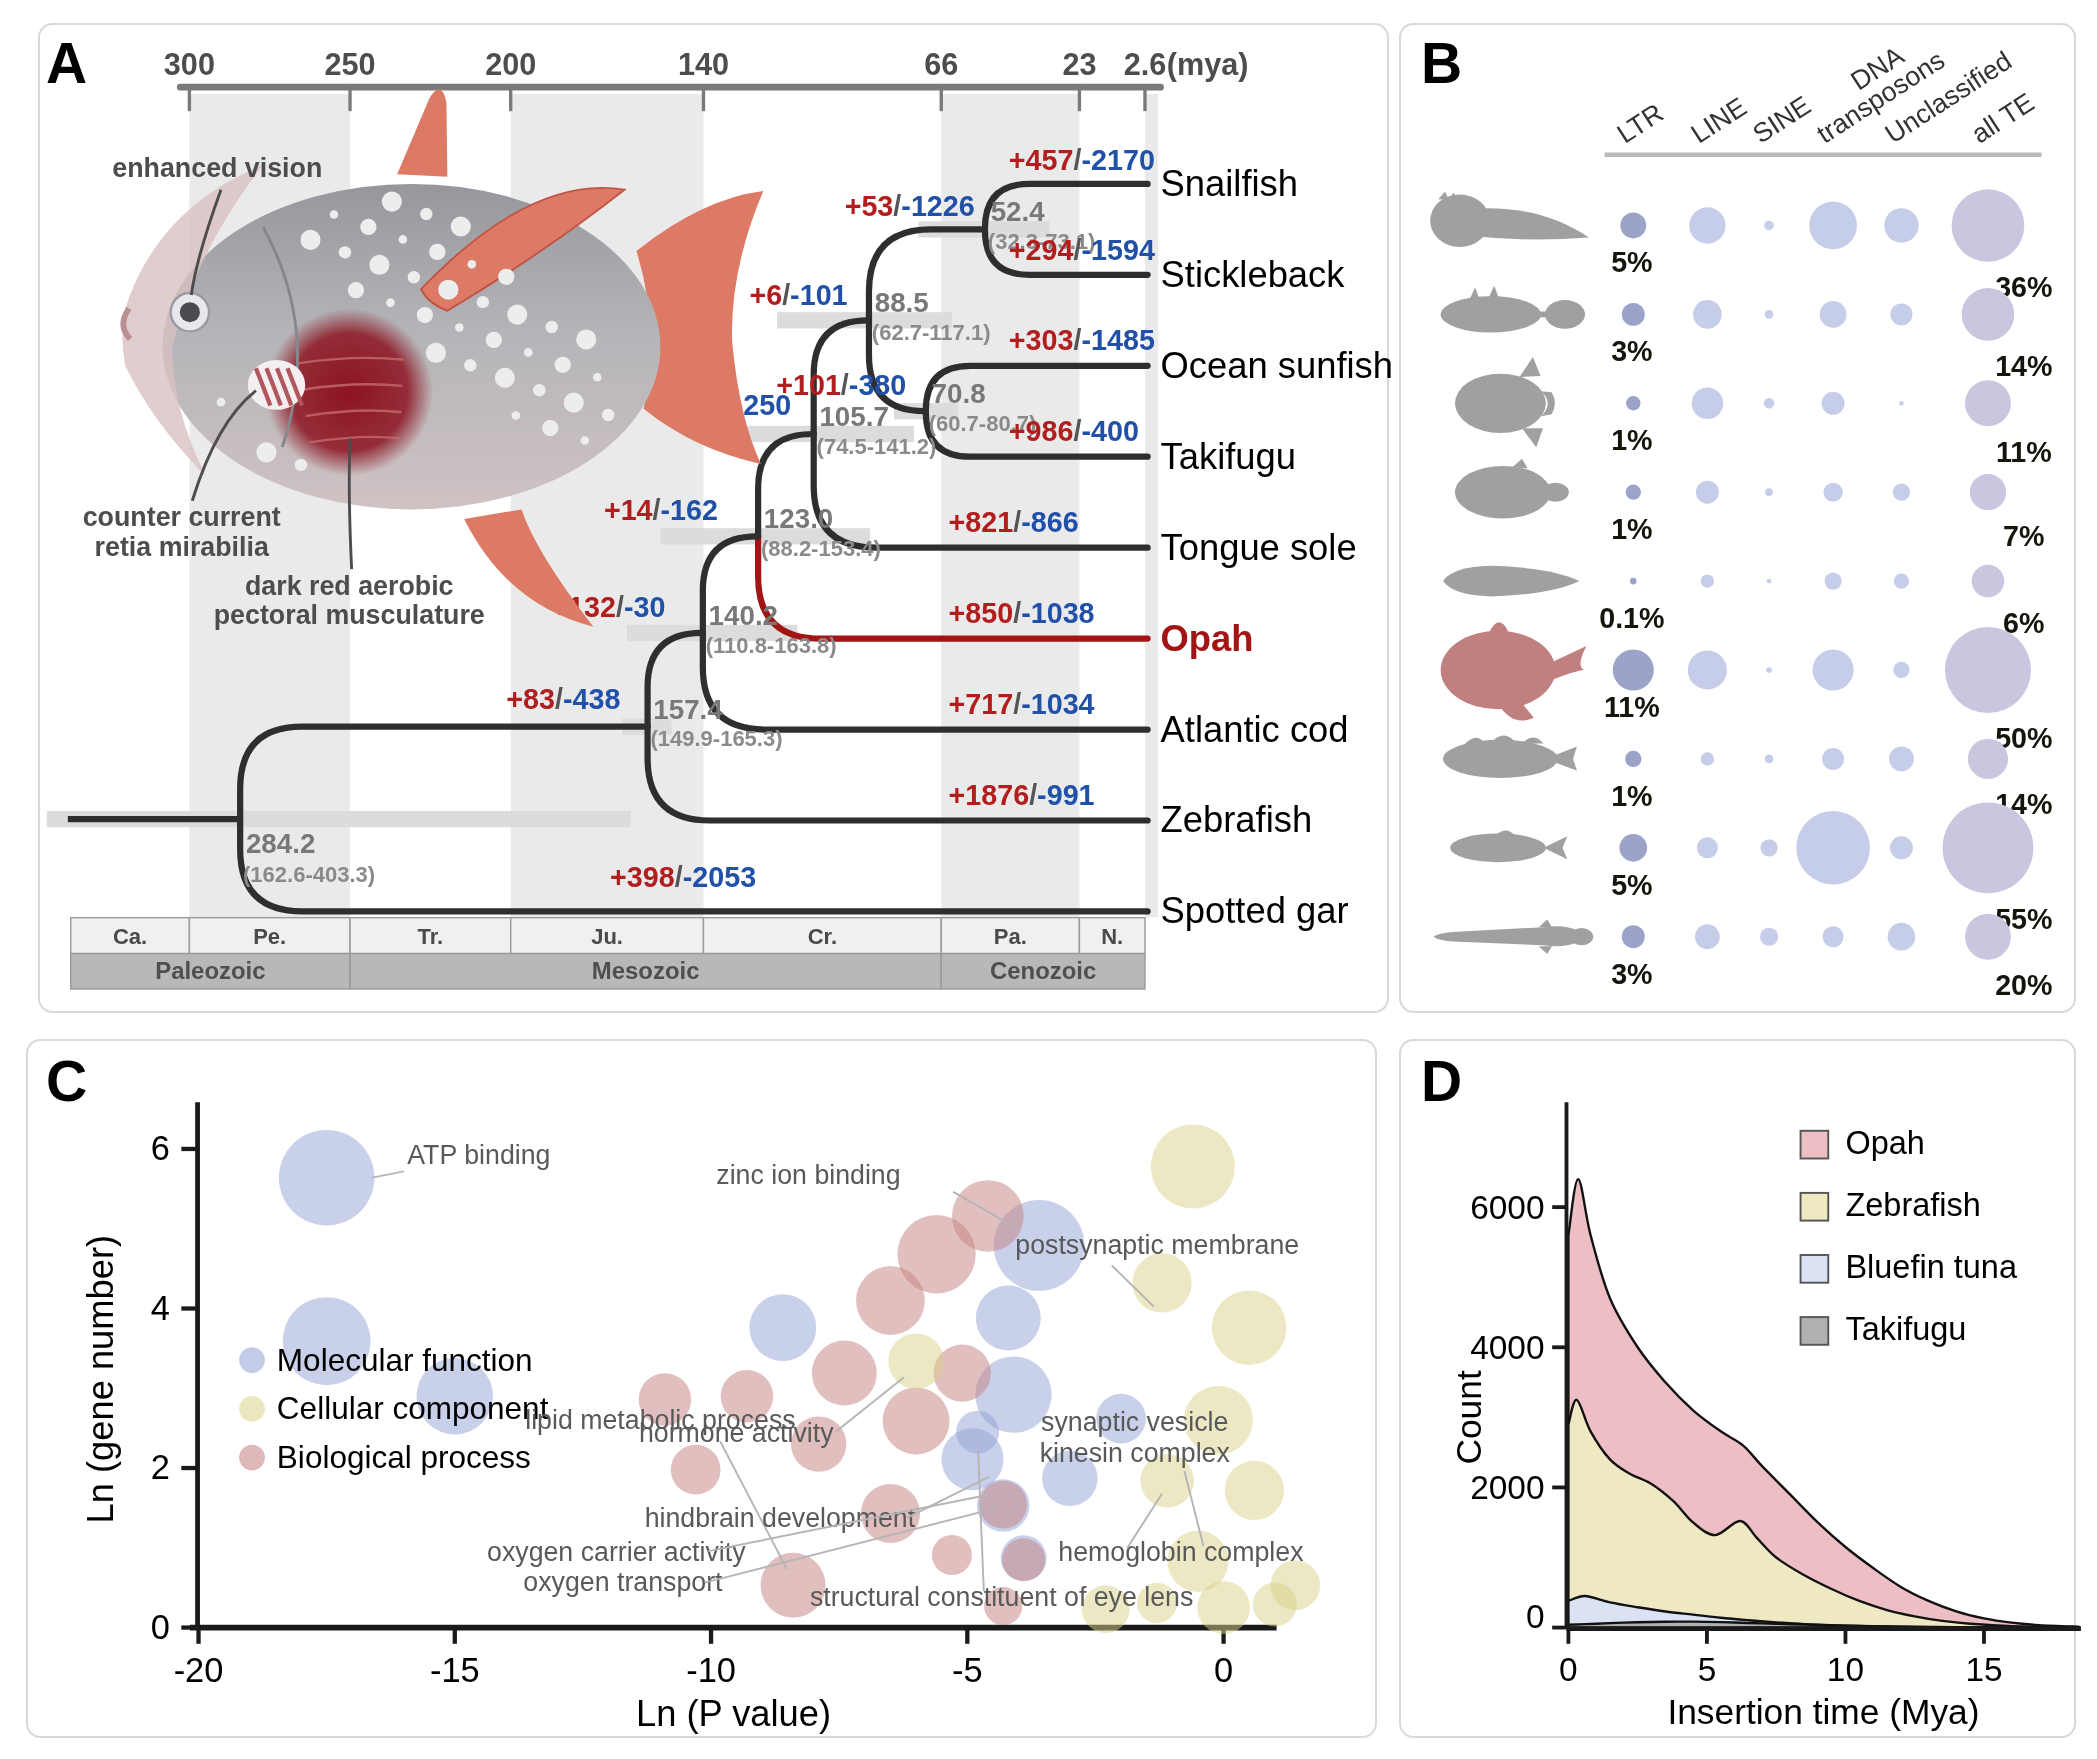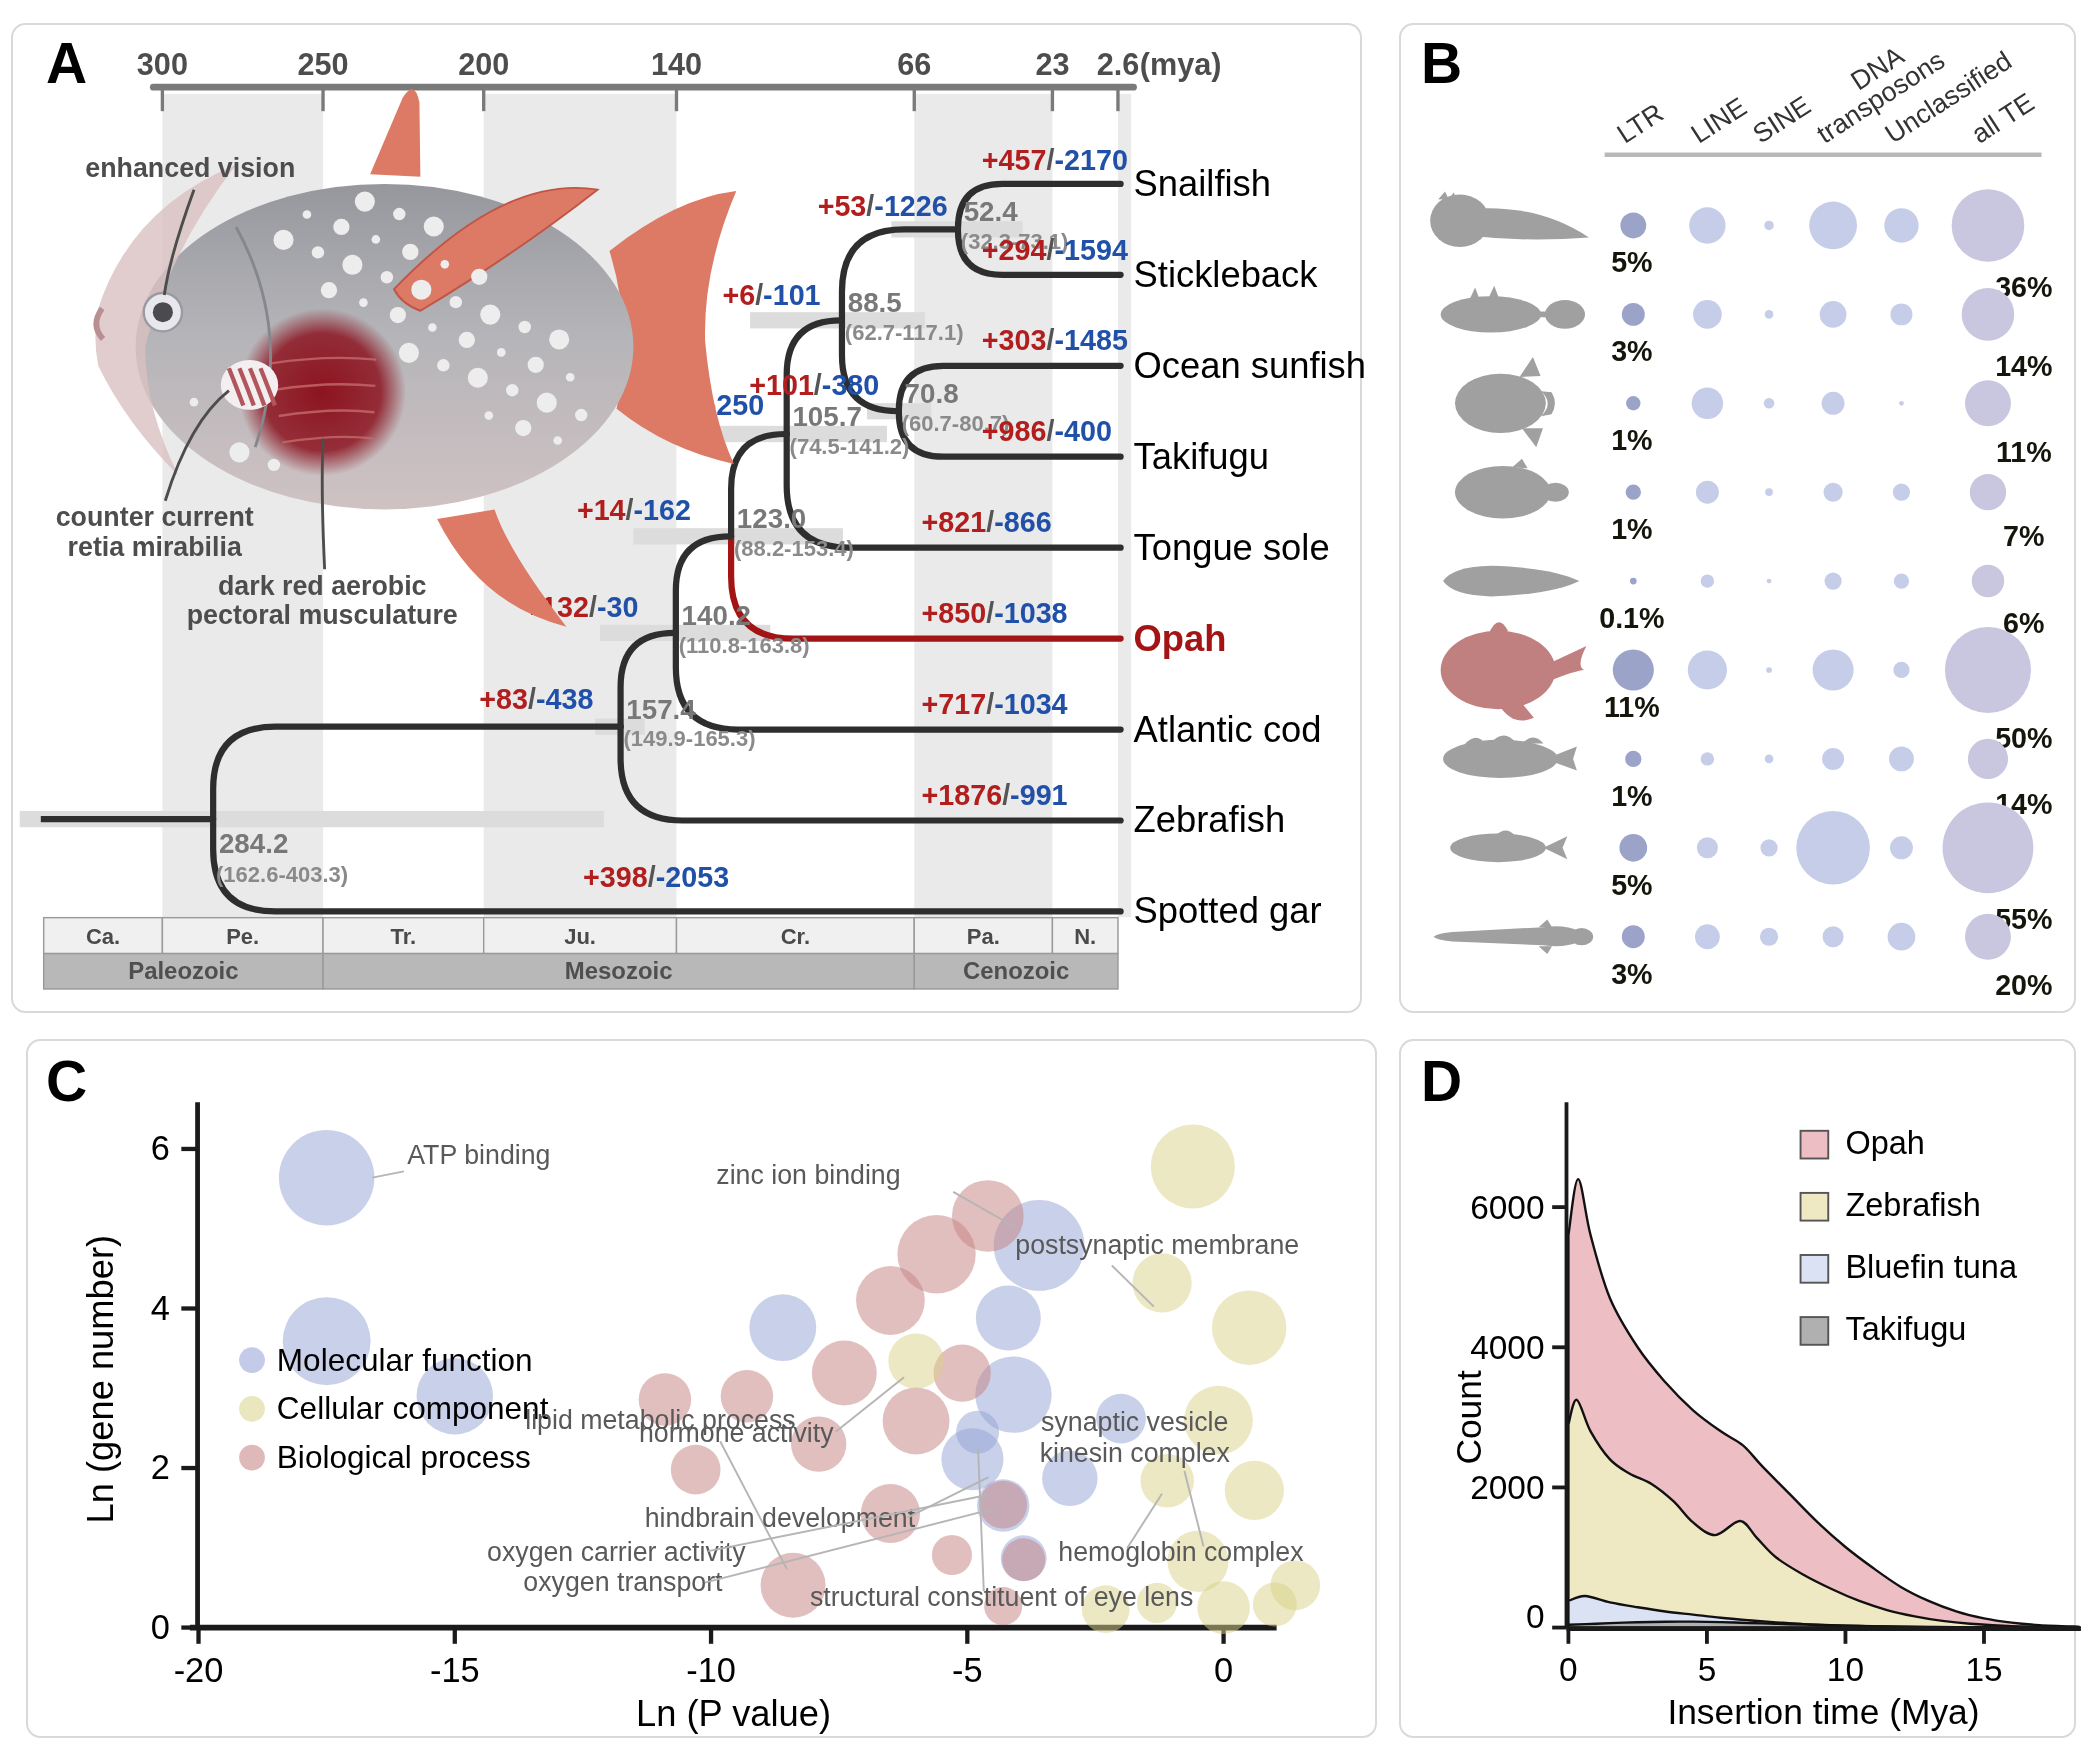--- a/index.html
+++ b/index.html
@@ -1,18 +1,18 @@
 <!DOCTYPE html>
 <html style="font-size:7.7px"><head>
 <meta charset="utf-8">
 <style>
   html,body{margin:0;padding:0;background:#ffffff;}
   body{width:2097px;height:1759px;position:relative;font-family:"Liberation Sans","DejaVu Sans",sans-serif;}
   .panel{position:absolute;background:#fff;border:2.4px solid #d9d9d9;border-radius:14.4px;box-sizing:border-box;}
-  #panelA{left:11px;top:23px;width:1351px;height:990px;}
+  #panelA{left:38px;top:23px;width:1351px;height:990px;}
   #panelB{left:1399px;top:23px;width:677px;height:990px;}
   #panelC{left:26.4px;top:1039px;width:1351px;height:699px;}
   #panelD{left:1399px;top:1039px;width:677px;height:699px;}
   .plabel{position:absolute;font-size:57px;font-weight:bold;color:#000;z-index:5;}
   svg{position:absolute;left:0;top:0;overflow:visible;}
 </style>
 </head>
 <body>
 
 <div class="plabel" style="left:46px;top:30px">A</div>

